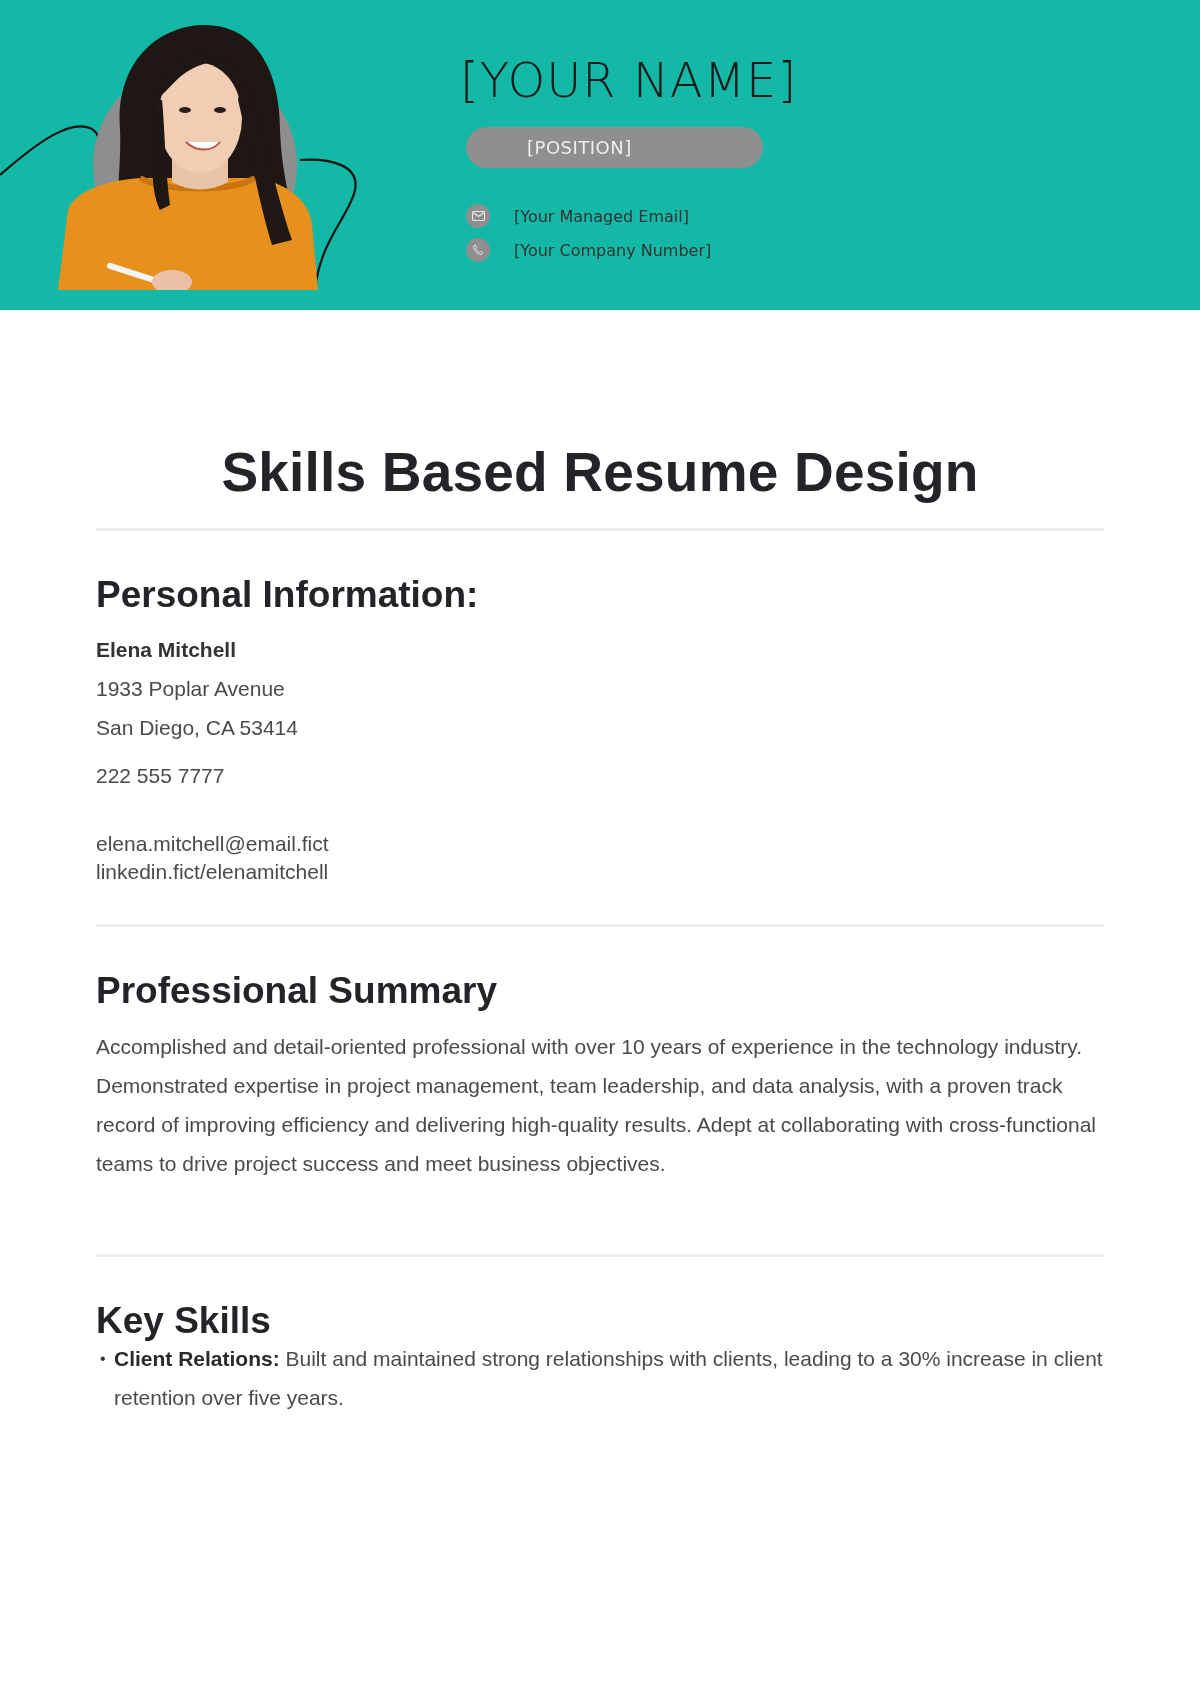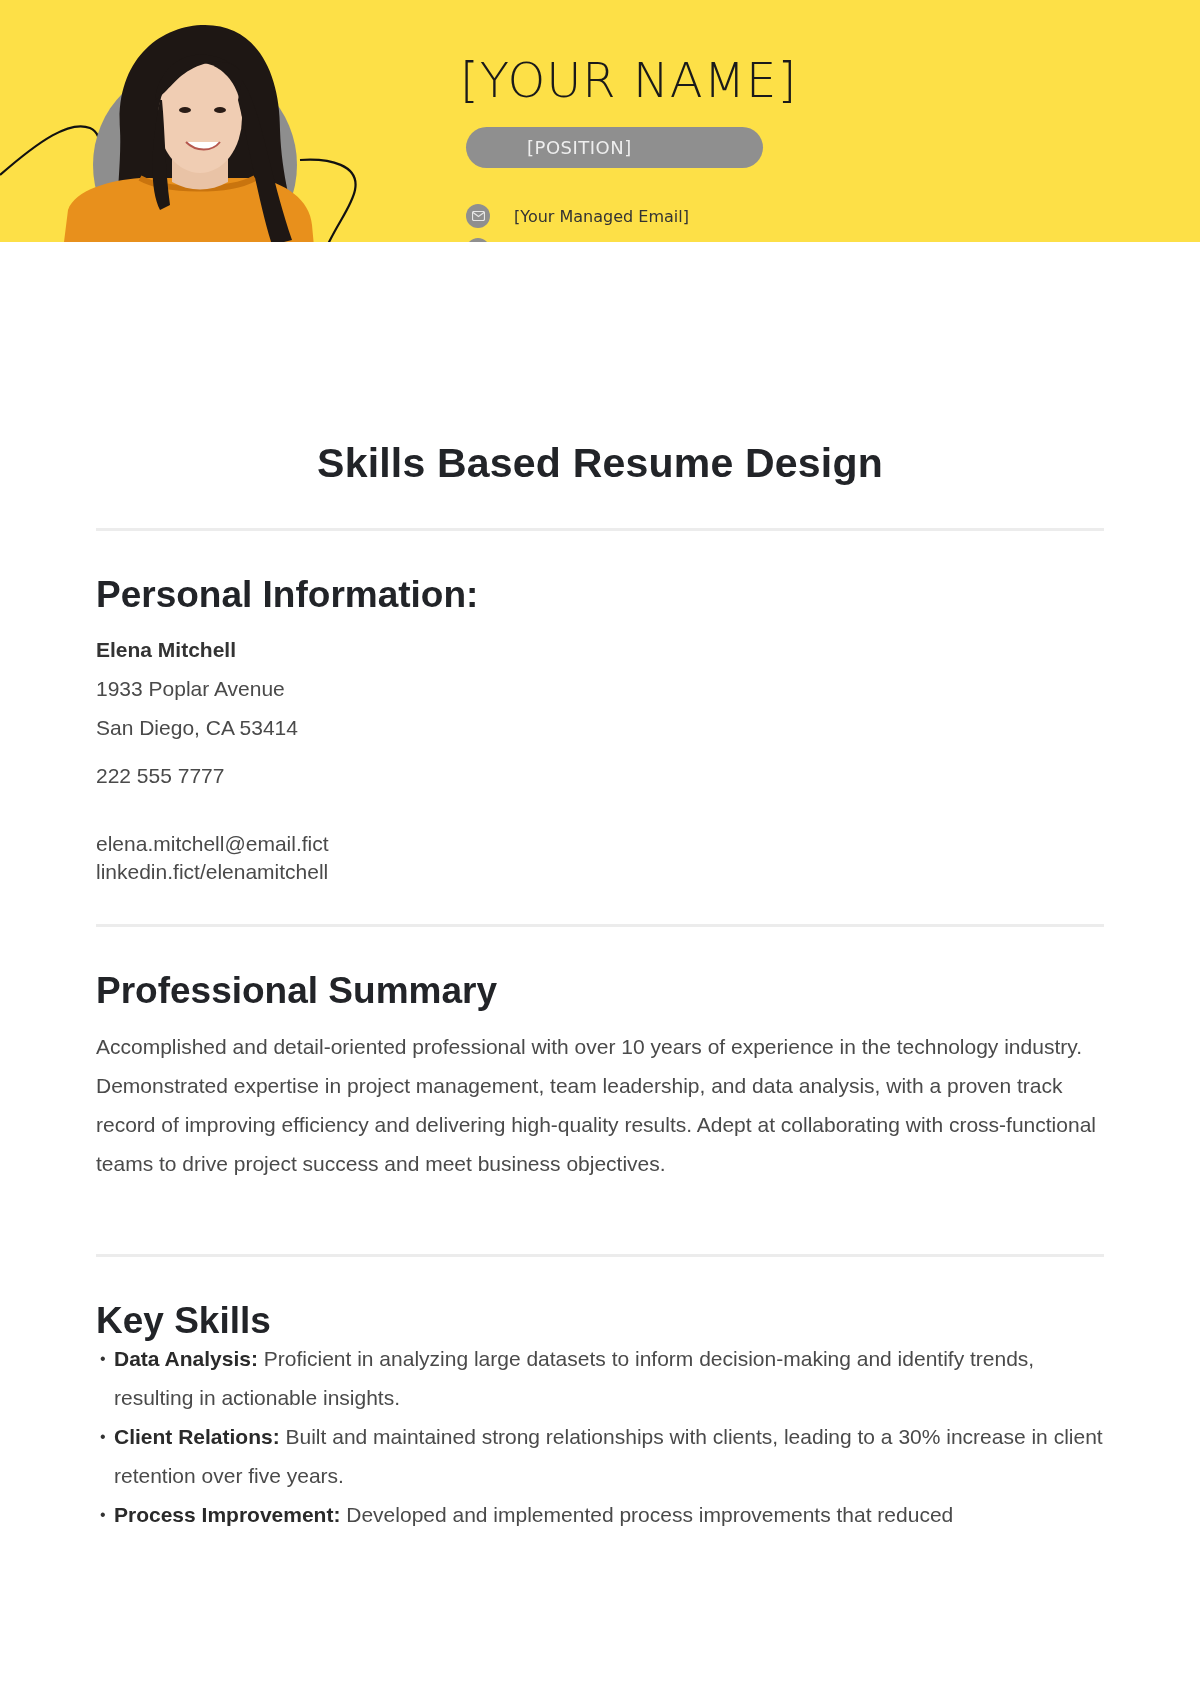--- a/index.html
+++ b/index.html
@@ -1,22 +1,22 @@
 <!DOCTYPE html>
 <html><head>
 <meta charset="utf-8">
 <style>
   * { box-sizing: border-box; margin: 0; padding: 0; }
   html, body { width: 1200px; height: 1701px; overflow: hidden; background: #ffffff; }
   body { font-family: "Liberation Sans", sans-serif; color: #2a2a2a; position: relative; }
 
   
   .header {
-    position: absolute; left: 0; top: 0; width: 1200px; height: 242px;
-    background: #fde047; overflow: hidden;
+    position: absolute; left: 0; top: 0; width: 1200px; height: 310px;
+    background: #14b8a6; overflow: hidden;
   }
   .photo-wrap { position: absolute; left: 0; top: 0; width: 400px; height: 290px; }
   .photo-wrap svg { display: block; }
 
   .name {
     position: absolute; left: 460px; top: 52px;
     font-family: "DejaVu Sans", sans-serif; font-weight: 300;
     font-size: 48px; letter-spacing: 1px; color: #1a1a1a;
     font-stretch: normal;
   }
@@ -33,21 +33,21 @@
   .contact-row.phone { top: 238px; }
   .contact-icon {
     width: 24px; height: 24px; border-radius: 50%; background: #8f8f8f;
     display: flex; align-items: center; justify-content: center; margin-right: 24px;
   }
   .contact-text { font-family: "DejaVu Sans", sans-serif; font-size: 16px; color: #333; }
 
   
   .doc-title {
     position: absolute; left: 0; top: 440px; width: 1200px; text-align: center;
-    font-size: 41px; font-weight: bold; color: #222428; letter-spacing: 0.2px;
+    font-size: 55px; font-weight: bold; color: #222428; letter-spacing: 0.2px;
   }
   .divider {
     position: absolute; left: 96px; width: 1008px; height: 3px; background: #ececec;
   }
   .section-heading {
     position: absolute; left: 96px; font-size: 37px; font-weight: bold; color: #222428;
   }
   .text-line {
     position: absolute; left: 96px; font-size: 21px; color: #4a4a4a;
   }
@@ -134,16 +134,14 @@
 <div class="text-line" style="top:812px;margin-top:20px;">elena.mitchell@email.fict</div>
 <div class="text-line" style="top:860px;">linkedin.fict/elenamitchell</div>
 <div class="divider" style="top:924px;"></div>
 
 <h2 class="section-heading" style="top:970px;">Professional Summary</h2>
 <p class="summary">Accomplished and detail-oriented professional with over 10 years of experience in the technology industry. Demonstrated expertise in project management, team leadership, and data analysis, with a proven track record of improving efficiency and delivering high-quality results. Adept at collaborating with cross-functional teams to drive project success and meet business objectives.</p>
 <div class="divider" style="top:1254px;"></div>
 
 <h2 class="section-heading" style="top:1300px;">Key Skills</h2>
 <ul class="skills">
-  <li class="skill"><span class="skill-name">Data Analysis:</span><span> Proficient in analyzing large datasets to inform decision-making and identify trends, resulting in actionable insights.</span></li>
   <li class="skill"><span class="skill-name">Client Relations:</span><span> Built and maintained strong relationships with clients, leading to a 30% increase in client retention over five years.</span></li>
-  <li class="skill"><span class="skill-name">Process Improvement:</span><span> Developed and implemented process improvements that reduced</span></li>
 </ul>
 
 </body></html>

